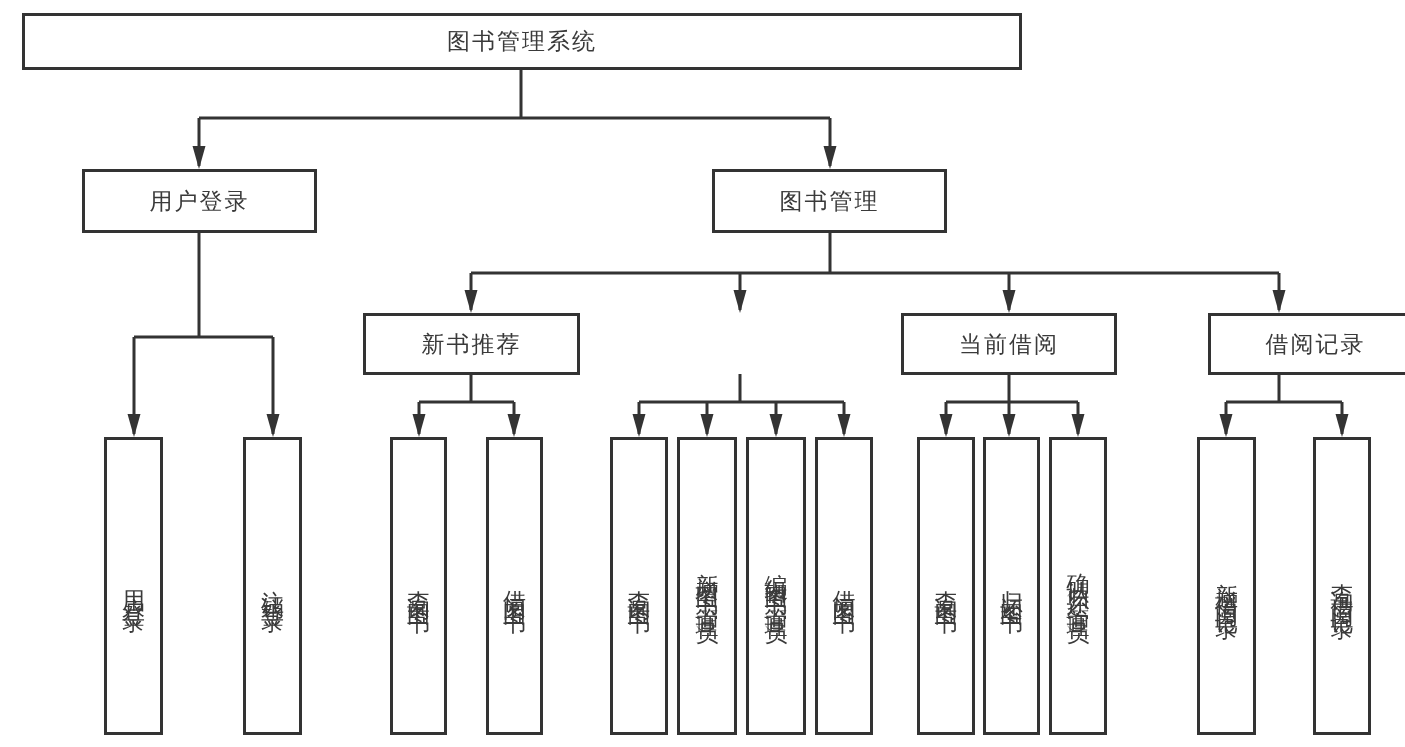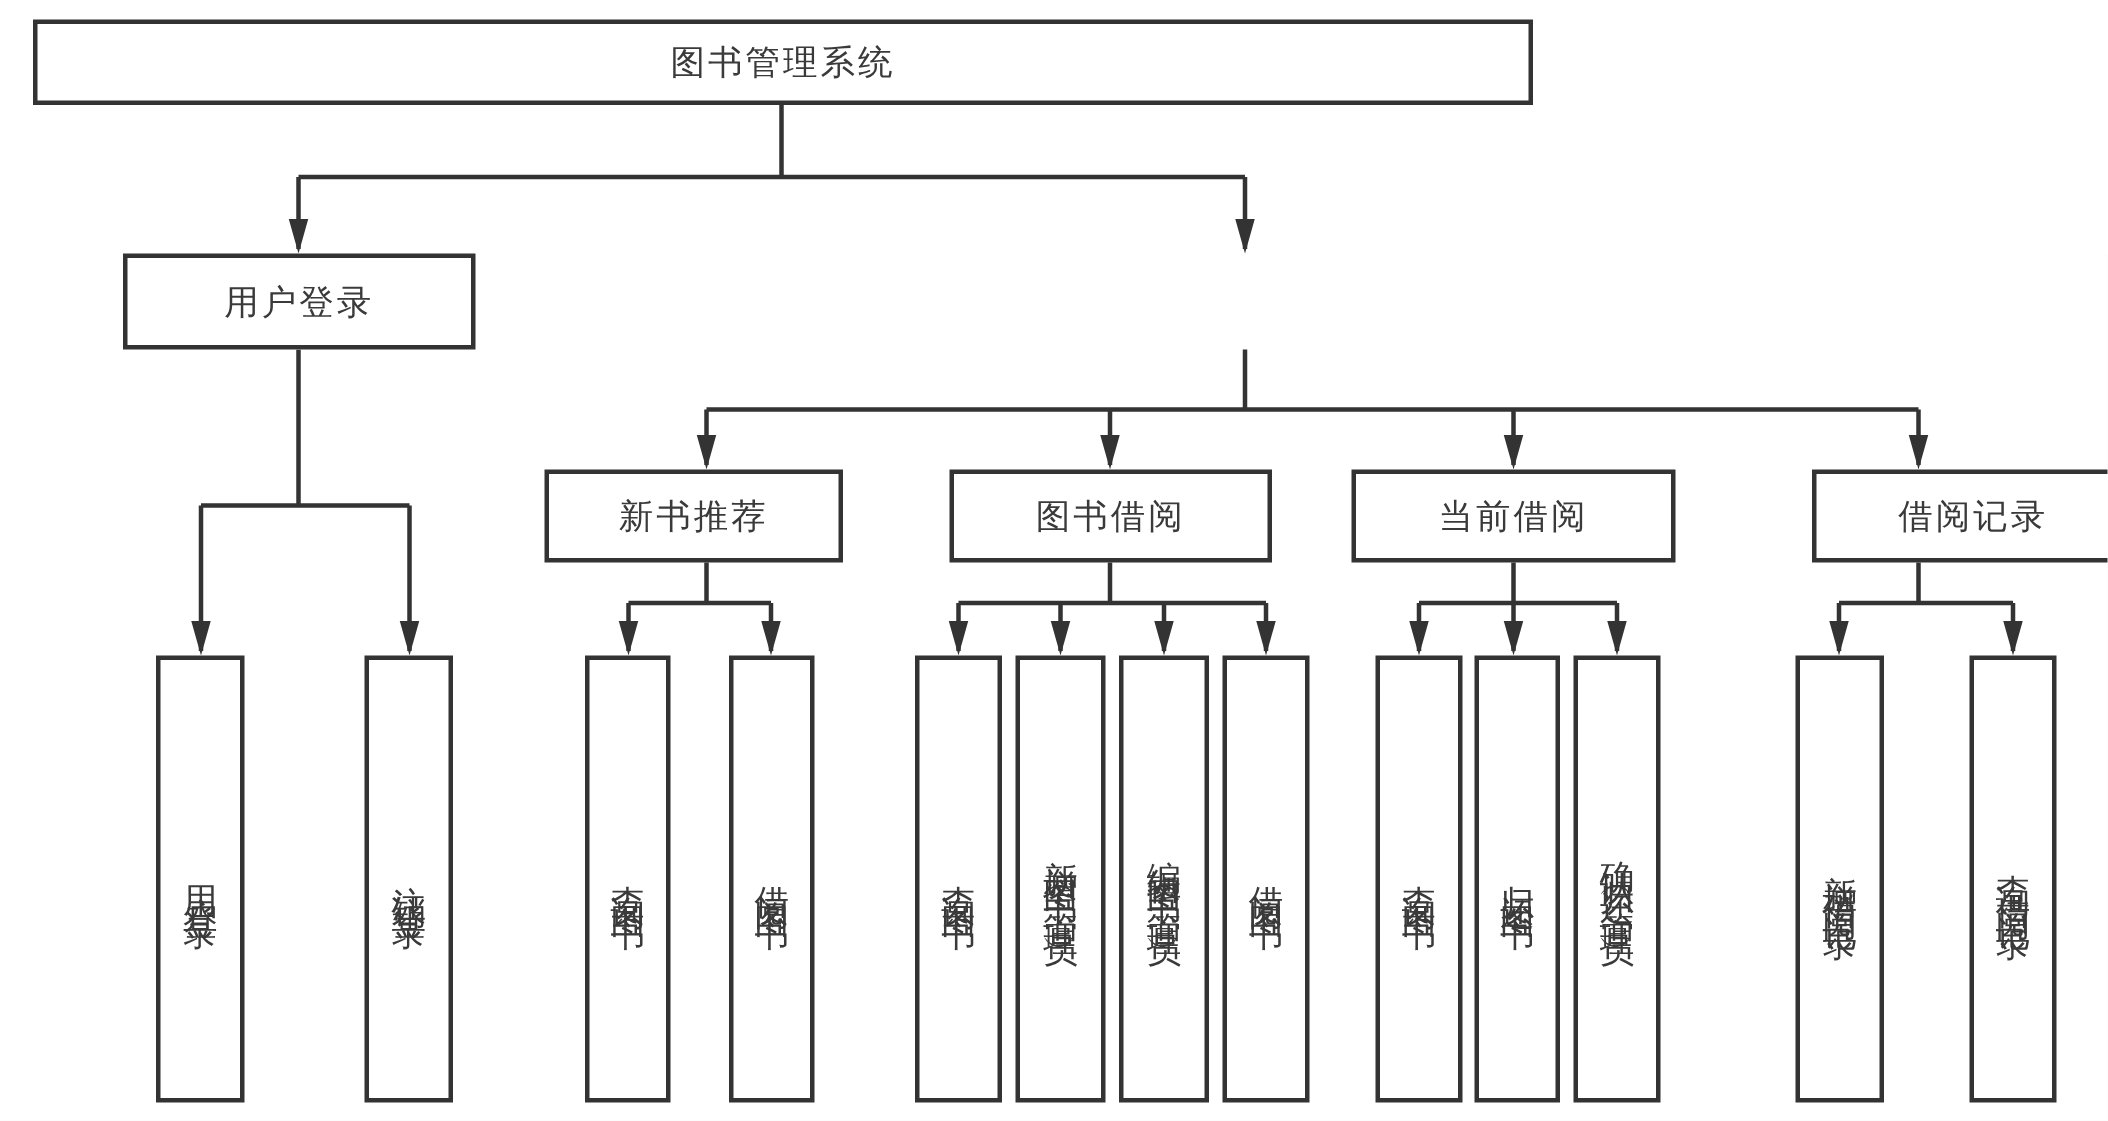--- a/index.html
+++ b/index.html
@@ -106,26 +106,26 @@
     </g>
   </svg>
 
   <div class="box h" style="left:22px;top:13px;width:1000px;height:57px">
     <span>图书管理系统</span>
   </div>
 
   <div class="box h" style="left:82px;top:169px;width:235px;height:64px">
     <span>用户登录</span>
   </div>
+  <div class="box h" style="left:712px;top:169px;width:235px;height:64px">
+    <span>图书管理</span>
+  </div>
 
-  <div class="box h" style="left:363px;top:313px;width:199px;height:62px">
+  <div class="box h" style="left:363px;top:313px;width:217px;height:62px">
     <span>新书推荐</span>
-  </div>
-  <div class="box h" style="left:633px;top:313px;width:215px;height:62px">
-    <span>图书借阅</span>
   </div>
   <div class="box h" style="left:901px;top:313px;width:216px;height:62px">
     <span>当前借阅</span>
   </div>
   <div class="box h" style="left:1208px;top:313px;width:215px;height:62px">
     <span>借阅记录</span>
   </div>
 
   <div class="box v" style="left:104px;top:437px;width:59px;height:298px">
     <span>用户登录</span>

